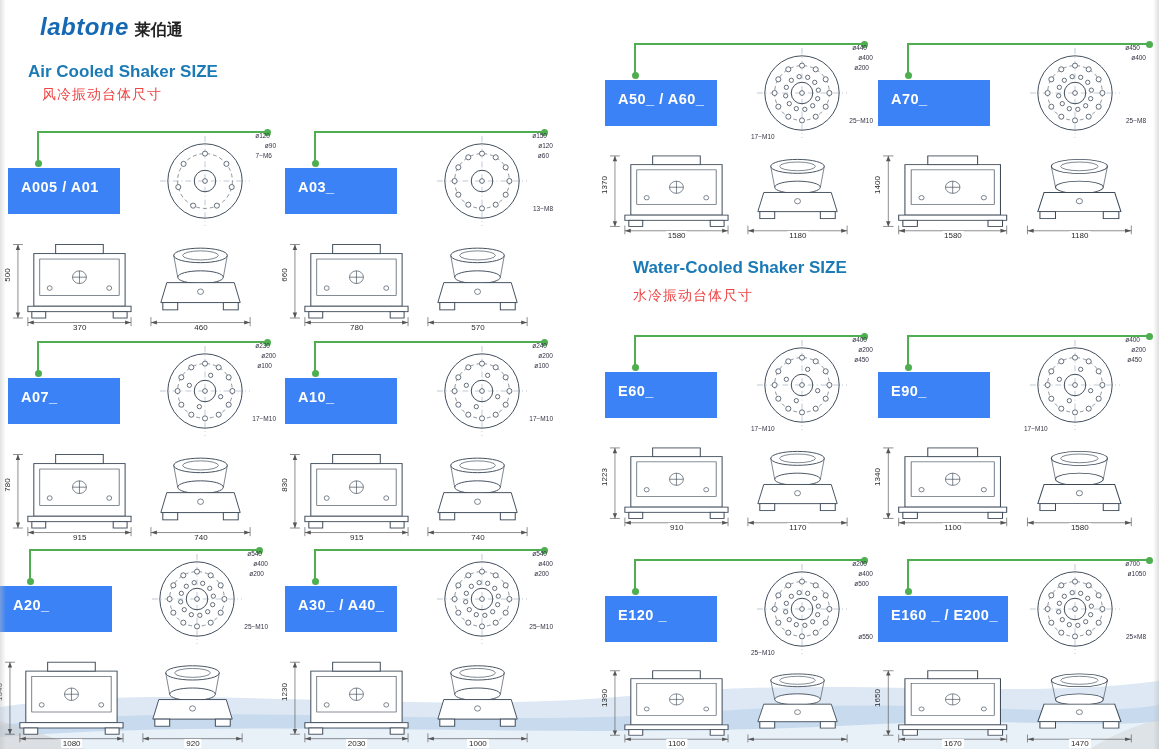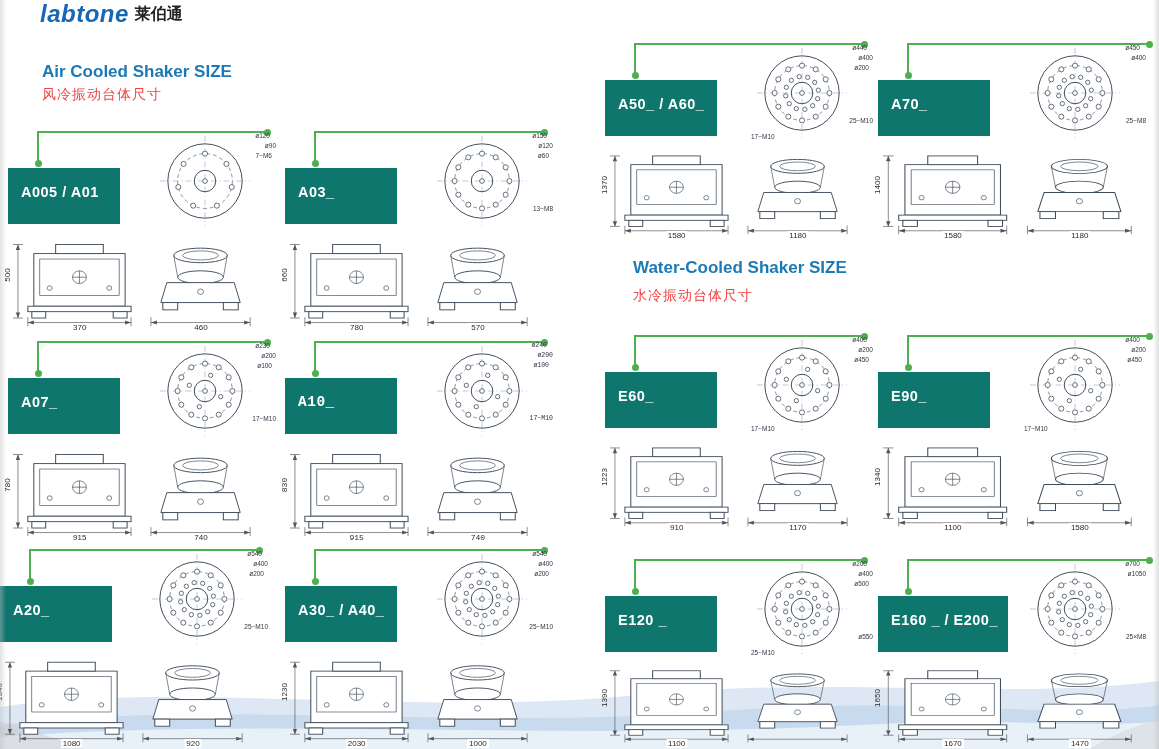--- a/index.html
+++ b/index.html
@@ -1,37 +1,37 @@
 <!DOCTYPE html>
 <html><head>
 <meta charset="utf-8">
 <style>
   html,body{margin:0;padding:0;background:#f2f2f2;}
   #page{position:relative;width:1159px;height:749px;background:#fff;overflow:hidden;
         font-family:"Liberation Sans", sans-serif;color:#222;}
 
   
-  .logo{position:absolute;left:40px;top:0;z-index:3;display:flex;align-items:center;}
+  .logo{position:absolute;left:40px;top:13px;z-index:3;display:flex;align-items:flex-end;}
   .logo-en{font-style:italic;font-weight:700;font-size:24px;color:#1668b3;letter-spacing:.5px;}
   .logo-cn{font-size:16px;font-weight:700;color:#222;margin-left:6px;}
   .sec-title{position:absolute;z-index:3;font-size:17px;font-weight:700;color:#1b7ab5;}
   .sec-sub{position:absolute;z-index:3;font-size:14px;color:#ef4444;letter-spacing:1px;}
-  #air-title{left:42px;top:62px;} #air-sub{left:42px;top:86px;}
+  #air-title{left:28px;top:62px;} #air-sub{left:42px;top:86px;}
   #water-title{left:633px;top:258px;} #water-sub{left:633px;top:287px;}
 
   
   .panel{position:absolute;z-index:2;}
   .conn i{display:block;position:absolute;background:#4fae4f;}
   .conn .ch{left:29px;right:2px;top:3px;height:2px;}
   .conn .cv{left:29px;top:3px;width:2px;height:31px;}
   .conn .dot{position:absolute;width:7px;height:7px;border-radius:50%;background:#4fae4f;}
   .conn .dr{right:-1px;top:1px;}
   .conn .dl{left:27px;top:32px;}
 
-  .model-box{position:absolute;left:0;top:40px;min-width:112px;height:56px;background:#0f766e;
+  .model-box{position:absolute;left:0;top:40px;min-width:112px;height:46px;background:#3b82f6;
              display:inline-flex;align-items:center;padding:0 10px 8px 13px;box-sizing:border-box;}
   .model-box span{color:#fff;font-size:14.5px;font-weight:600;letter-spacing:.5px;white-space:nowrap;}
 
   .flange{position:absolute;top:4px;left:146px;width:116px;height:98px;}
   .flange-svg{position:absolute;left:6px;top:4px;width:90px;height:90px;}
   .fa{position:absolute;font-size:6.5px;color:#334;white-space:nowrap;}
   .f1{right:0;top:0;} .f2{right:-6px;top:10px;} .f3{right:-2px;top:20px;}
   .f4{right:-6px;bottom:18px;} .f5{left:0;bottom:2px;}
 
   .views{position:absolute;left:2px;right:2px;top:102px;bottom:4px;}
@@ -313,21 +313,21 @@
             <path d="M142,102 l6,-2.2 l0,4.4 z" class="af"></path>
             <path d="M242,102 l-6,-2.2 l0,4.4 z" class="af"></path>
             <line x1="142" y1="96" x2="142" y2="106" class="d"></line>
             <line x1="242" y1="96" x2="242" y2="106" class="d"></line>
           </svg>
     <span class="dim dh">780</span>
     <span class="dim dw1">915</span>
     <span class="dim dw2">740</span>
   </div>
 </section>
-      <section class="panel" style="left: 285px; top: 338px; width: 262px; height: 204px; font-family: Liberation Mono, monospace;">
+      <section class="panel" style="left: 285px; top: 338px; width: 262px; height: 204px;">
   <div class="conn">
     <i class="ch"></i>
           <i class="cv"></i>
     <b class="dot dr"></b>
     <b class="dot dl"></b>
   </div>
   <div class="model-box">
     <span>A10_</span>
   </div>
   <div class="flange">

